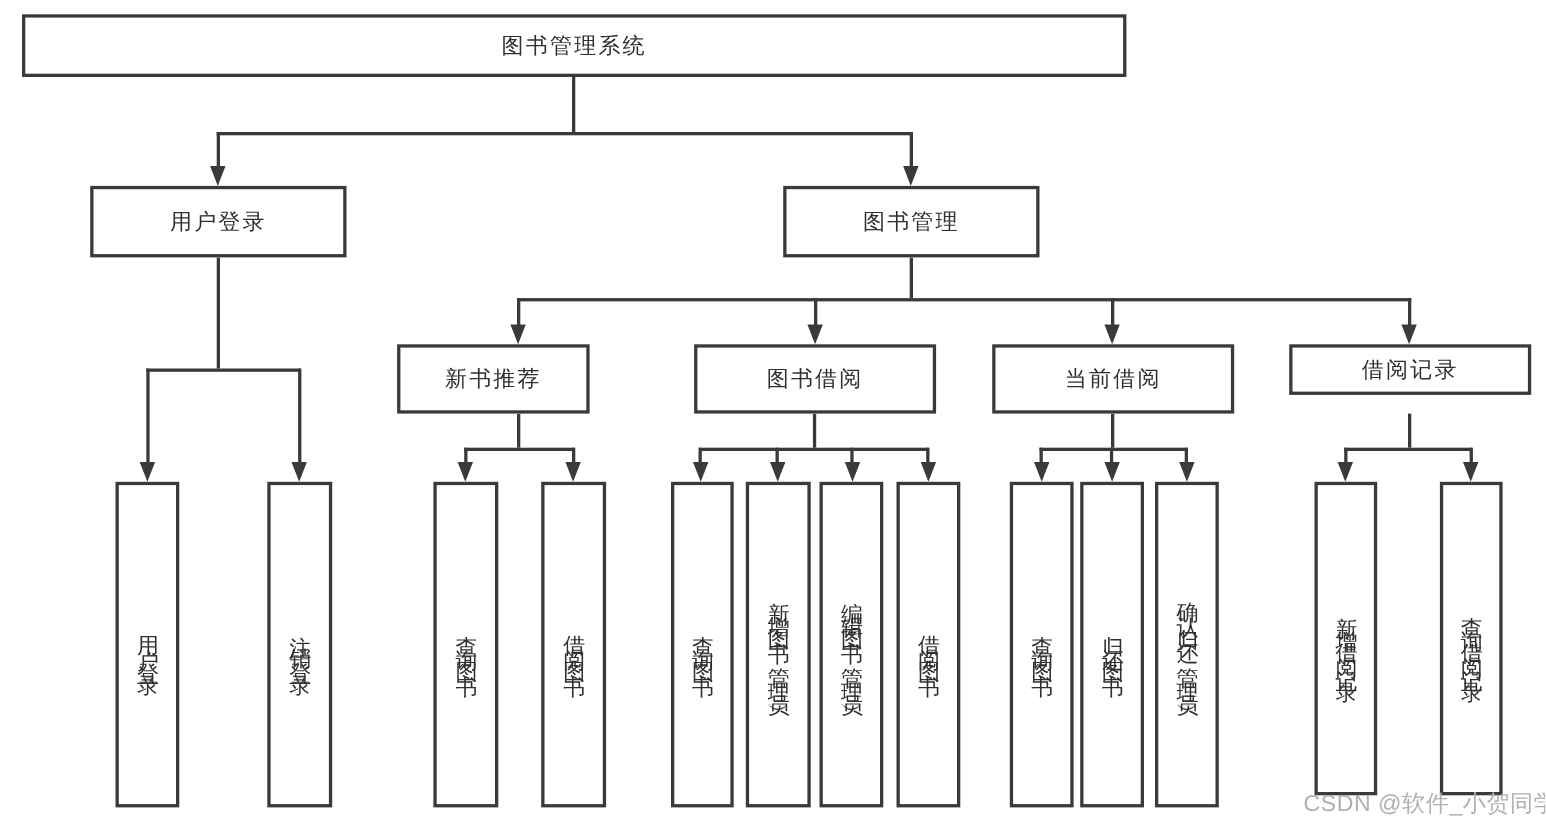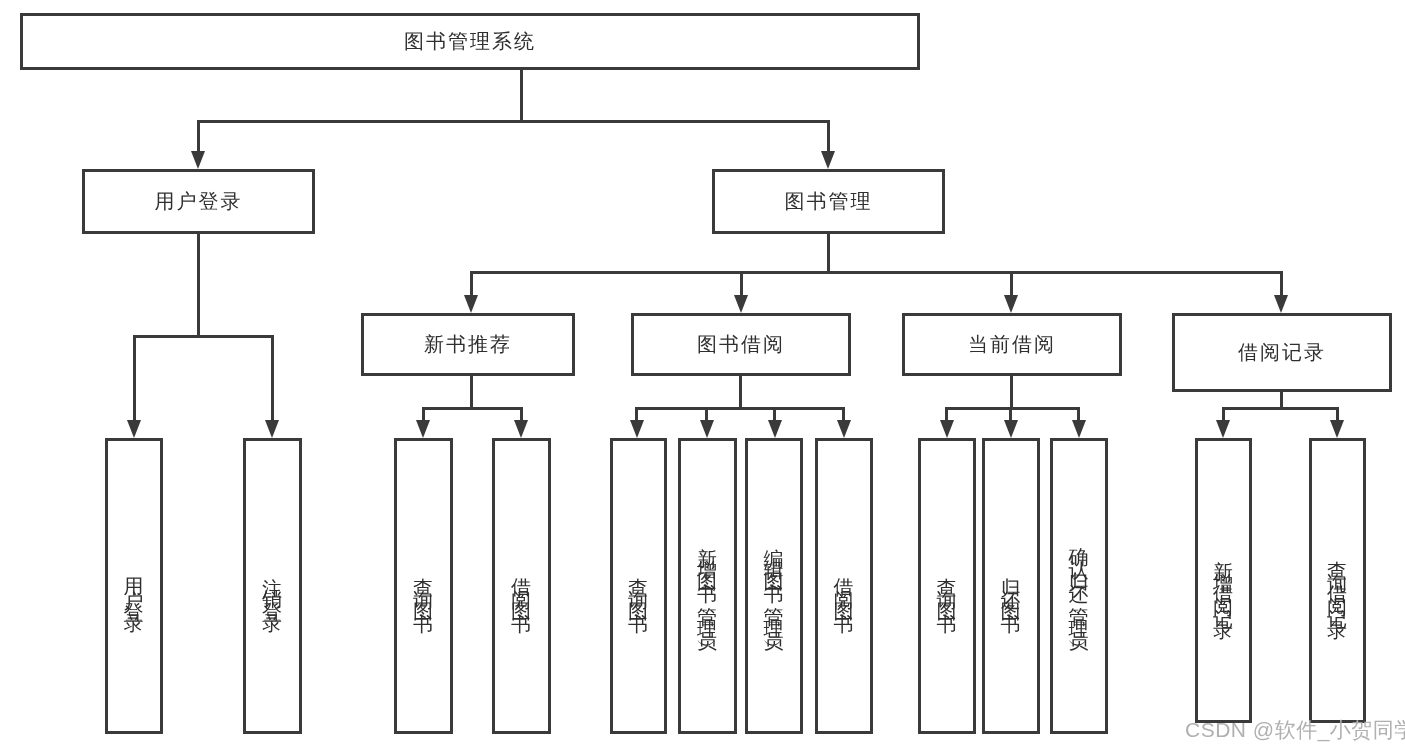--- a/index.html
+++ b/index.html
@@ -35,21 +35,21 @@
   .watermark{
     position:absolute;left:1185px;top:716px;z-index:10;
     font-size:21px;color:var(--wm,#b0b0b0);white-space:nowrap;letter-spacing:0.5px;
   }
 </style>
 </head>
 <body>
 
 <div id="canvas">
 
-  <div class="box" style="left:20px;top:13px;width:900px;height:57px;">
+  <div class="box" style="left:20px;top:13px;width:1004px;height:57px;">
     <span class="hlabel">图书管理系统</span>
   </div>
 
   <div class="vline" style="left:520px;top:67px;height:53px;"></div>
   <div class="hline" style="left:197px;top:120px;width:633px;"></div>
   <div class="vline" style="left:197px;top:120px;height:32px;"></div>
   <div class="arr" style="left:191px;top:151px;"></div>
   <div class="vline" style="left:827px;top:120px;height:32px;"></div>
   <div class="arr" style="left:821px;top:151px;"></div>
 
@@ -78,30 +78,30 @@
   <div class="hline" style="left:470px;top:271px;width:813px;"></div>
   <div class="vline" style="left:470px;top:271px;height:25px;"></div>
   <div class="arr" style="left:464px;top:295px;"></div>
   <div class="vline" style="left:740px;top:271px;height:25px;"></div>
   <div class="arr" style="left:734px;top:295px;"></div>
   <div class="vline" style="left:1010px;top:271px;height:25px;"></div>
   <div class="arr" style="left:1004px;top:295px;"></div>
   <div class="vline" style="left:1280px;top:271px;height:25px;"></div>
   <div class="arr" style="left:1274px;top:295px;"></div>
 
-  <div class="box" style="left:361px;top:313px;width:214px;height:63px;">
+  <div class="box" style="left:361px;top:313px;width:175px;height:63px;">
     <span class="hlabel">新书推荐</span>
   </div>
   <div class="box" style="left:902px;top:313px;width:220px;height:63px;">
     <span class="hlabel">当前借阅</span>
   </div>
   <div class="box" style="left:631px;top:313px;width:220px;height:63px;">
     <span class="hlabel">图书借阅</span>
   </div>
-  <div class="box" style="left:1172px;top:313px;width:220px;height:79px;">
+  <div class="box" style="left:1172px;top:313px;width:220px;height:46px;">
     <span class="hlabel">借阅记录</span>
   </div>
 
   <div class="vline" style="left:470px;top:376px;height:31px;"></div>
   <div class="hline" style="left:422px;top:407px;width:100px;"></div>
   <div class="vline" style="left:422px;top:407px;height:14px;"></div>
   <div class="arr" style="left:416px;top:420px;"></div>
   <div class="vline" style="left:520px;top:407px;height:14px;"></div>
   <div class="arr" style="left:514px;top:420px;"></div>
 

